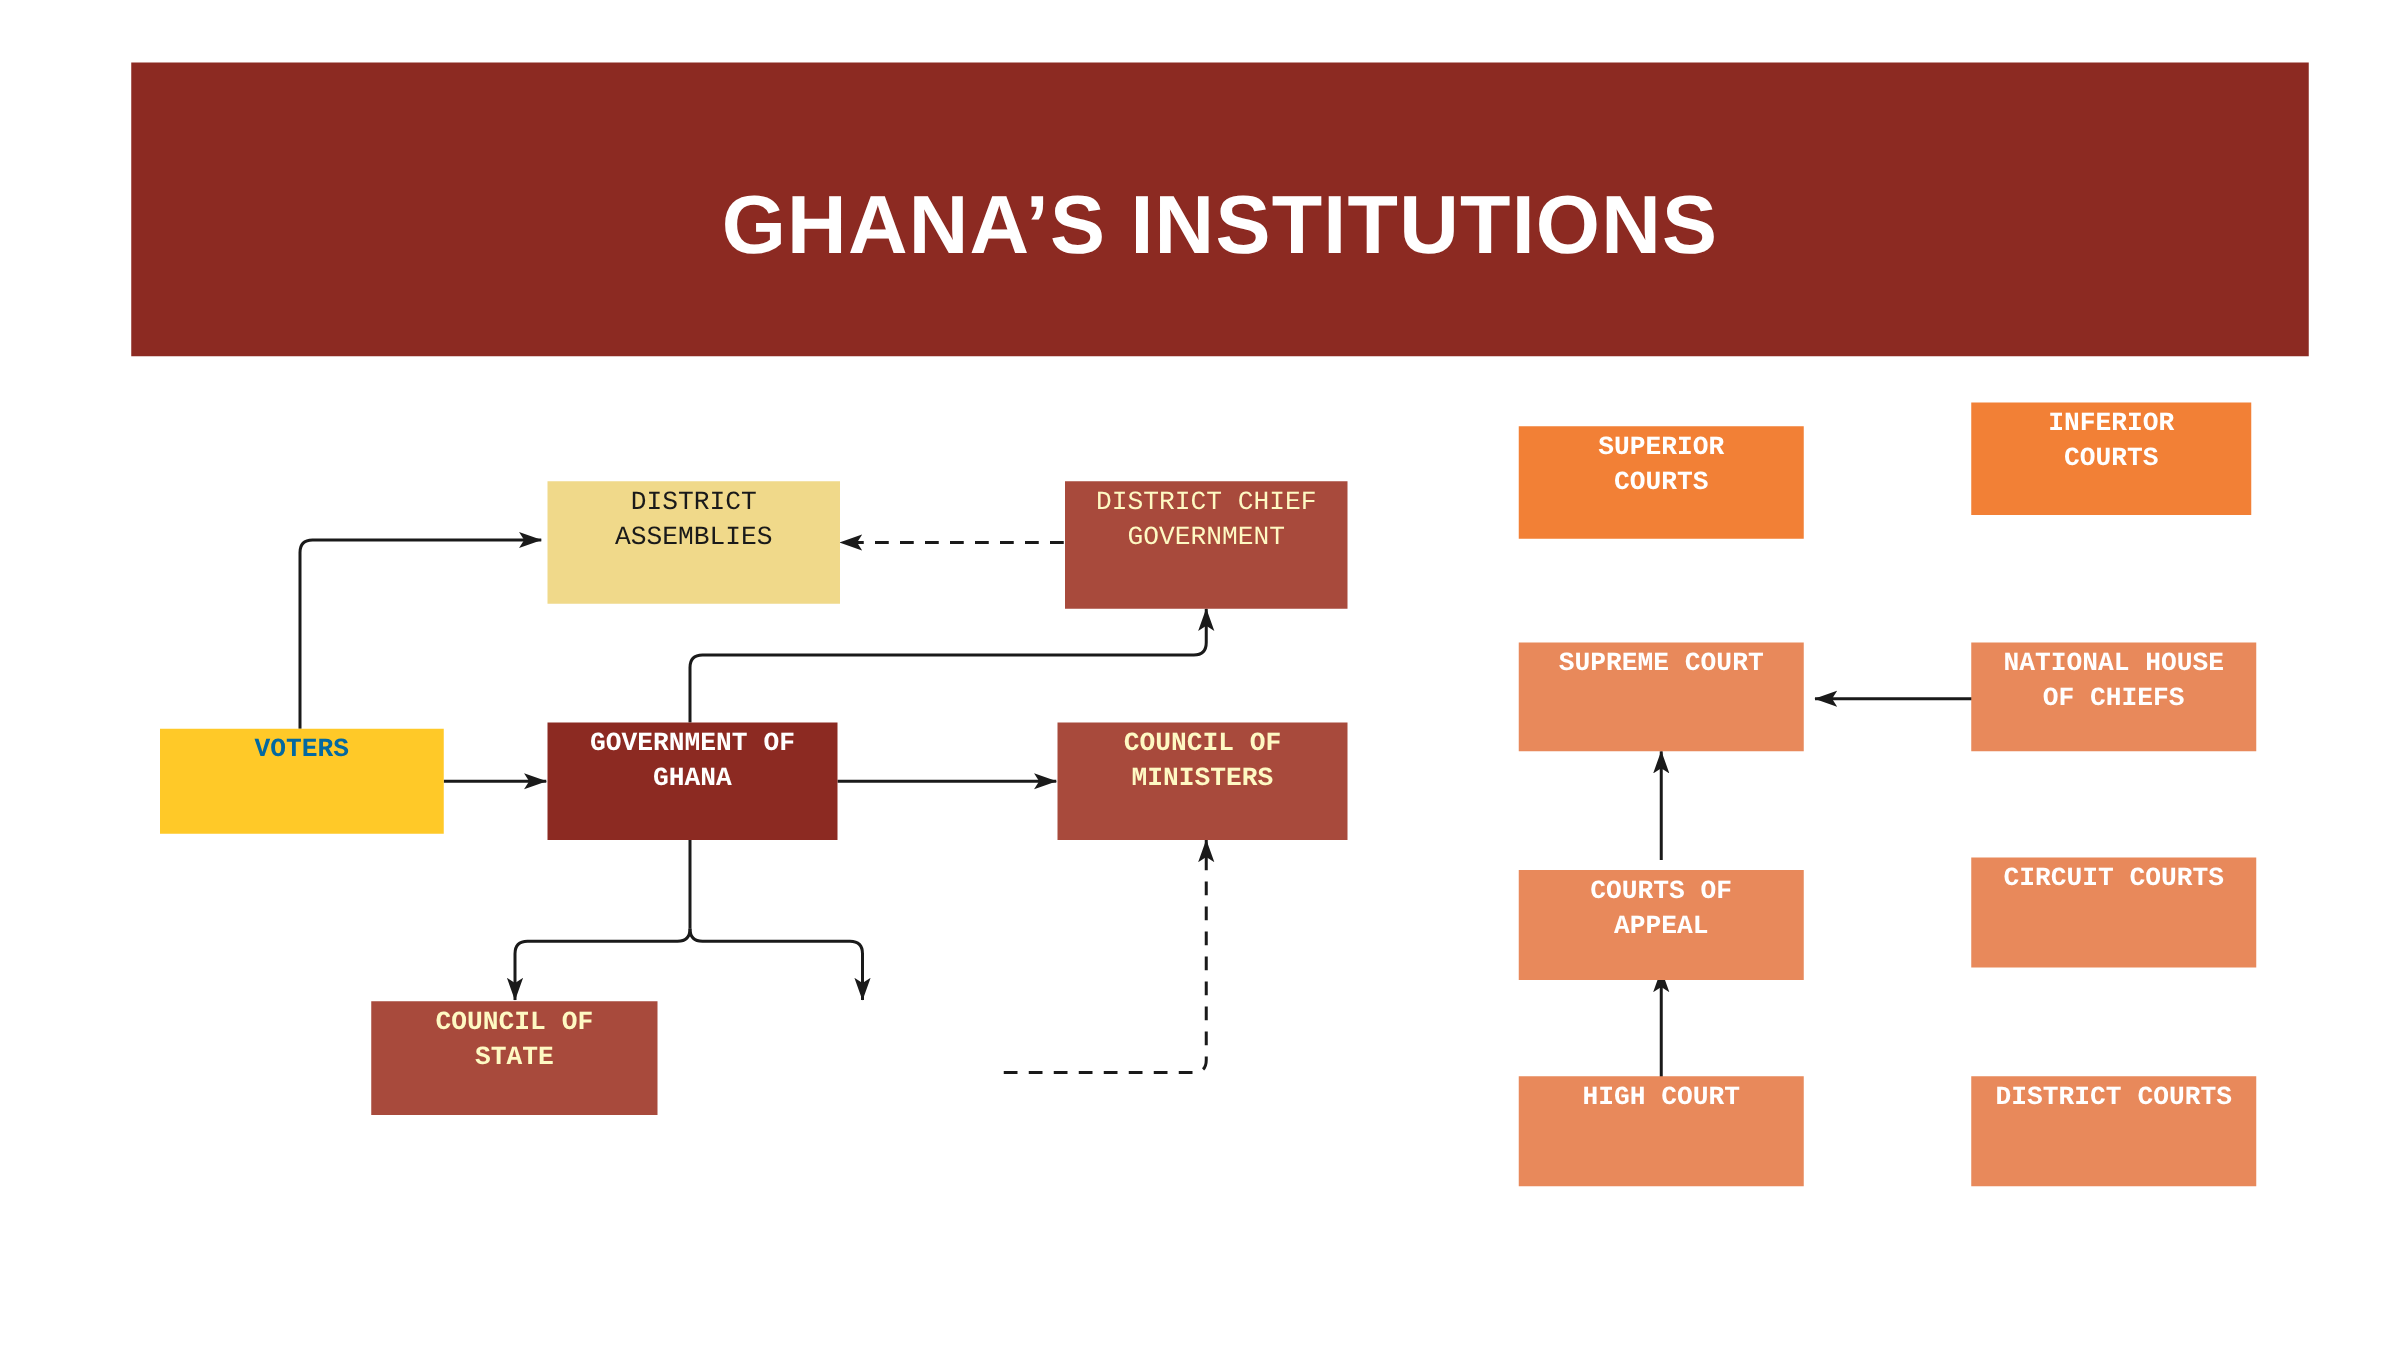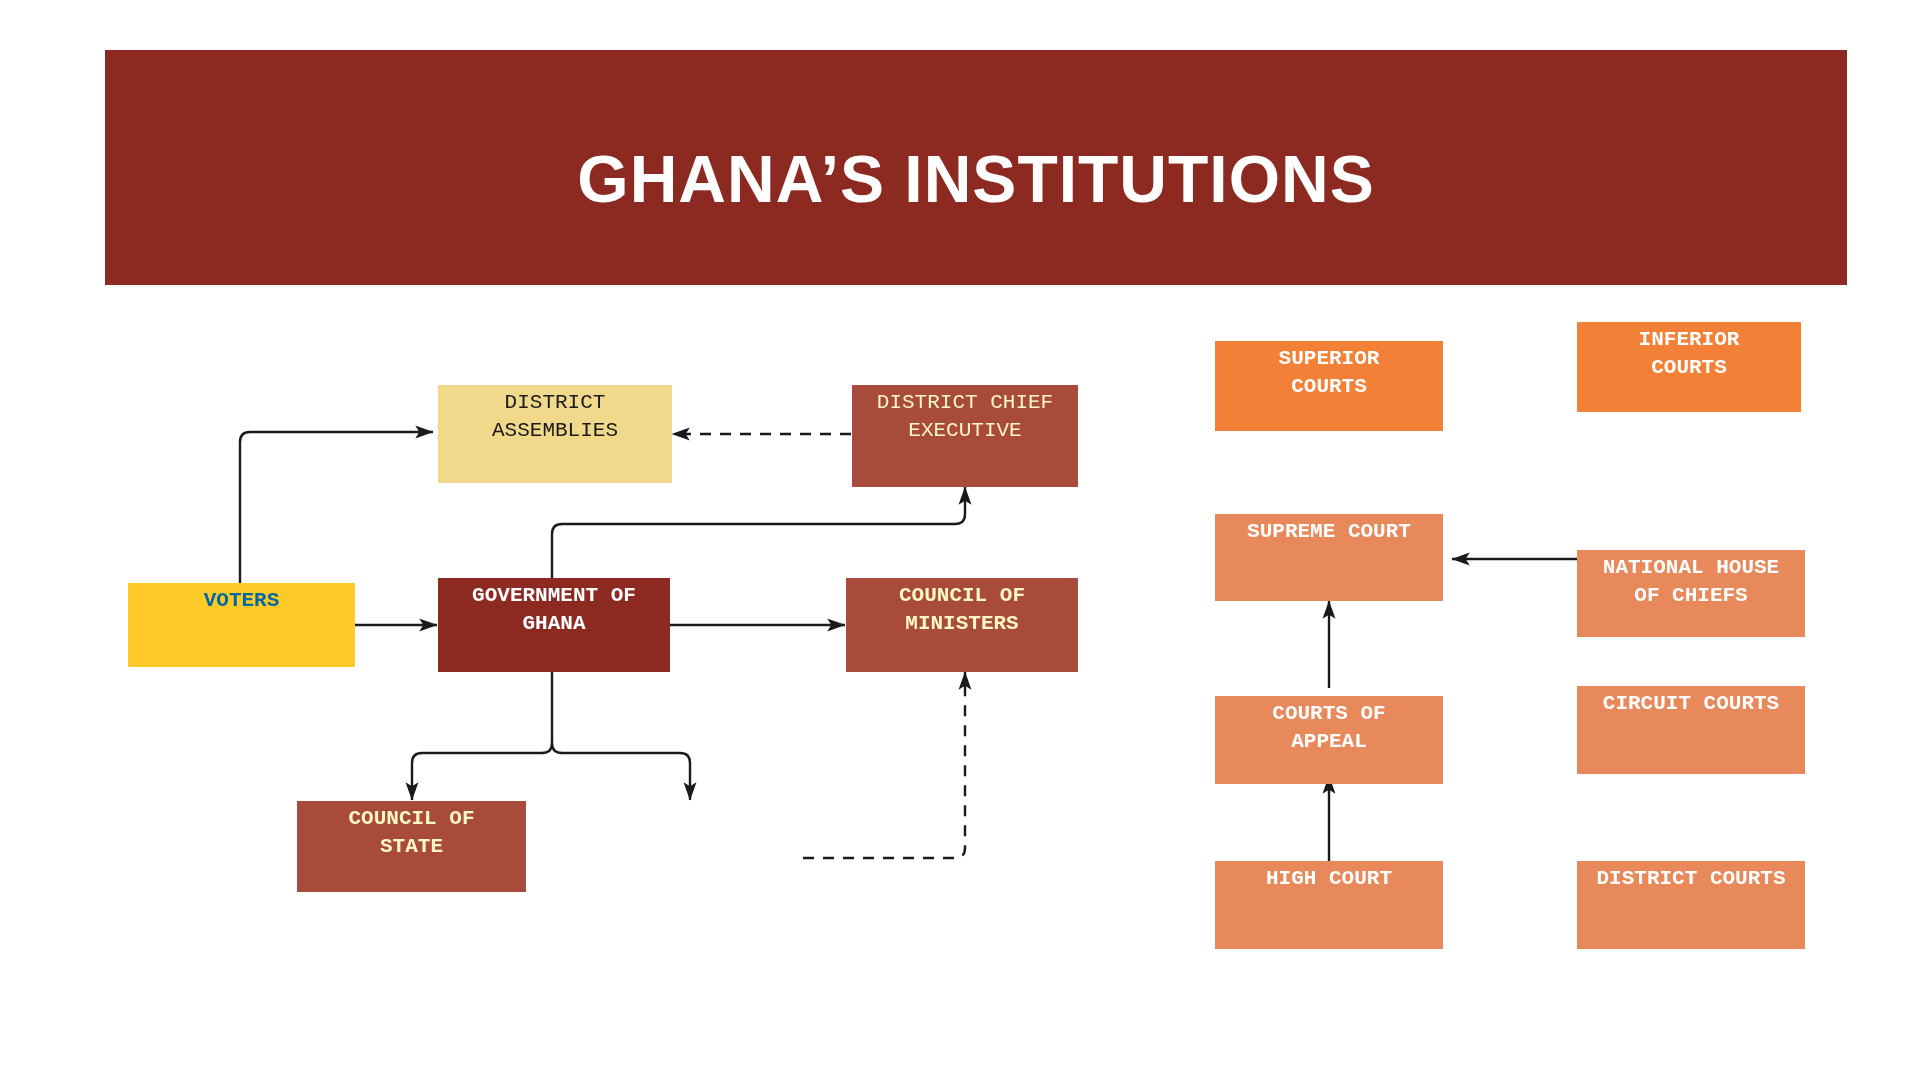--- a/index.html
+++ b/index.html
@@ -127,21 +127,21 @@
   <div class="node v-sand w-regular" style="left:438px; top:385px; width:234px; height:98px;">
     <span class="lbl">
       <span>DISTRICT</span><br>
       <span>ASSEMBLIES</span>
     </span>
   </div>
 
   <div class="node v-brick w-regular" style="left:852px; top:385px; width:226px; height:102px;">
     <span class="lbl">
       <span>DISTRICT CHIEF</span><br>
-      <span>EXECUTIVE</span>
+      <span>GOVERNMENT</span>
     </span>
   </div>
 
   <div class="node v-yellow" style="left:128px; top:583px; width:227px; height:84px;">
     <span class="lbl">VOTERS</span>
   </div>
 
   <div class="node v-darkred" style="left:438px; top:578px; width:232px; height:94px;">
     <span class="lbl">
       <span>GOVERNMENT OF</span><br>
@@ -175,21 +175,21 @@
     <span class="lbl">
       <span>INFERIOR</span><br>
       <span>COURTS</span>
     </span>
   </div>
 
   <div class="node v-salmon" style="left:1215px; top:514px; width:228px; height:87px;">
     <span class="lbl">SUPREME COURT</span>
   </div>
 
-  <div class="node v-salmon" style="left:1577px; top:514px; width:228px; height:87px;margin-top:36px;">
+  <div class="node v-salmon" style="left:1577px; top:514px; width:228px; height:87px;">
     <span class="lbl">
       <span>NATIONAL HOUSE</span><br>
       <span>OF CHIEFS</span>
     </span>
   </div>
 
   <div class="node v-salmon" style="left:1215px; top:696px; width:228px; height:88px;">
     <span class="lbl">
       <span>COURTS OF</span><br>
       <span>APPEAL</span>

